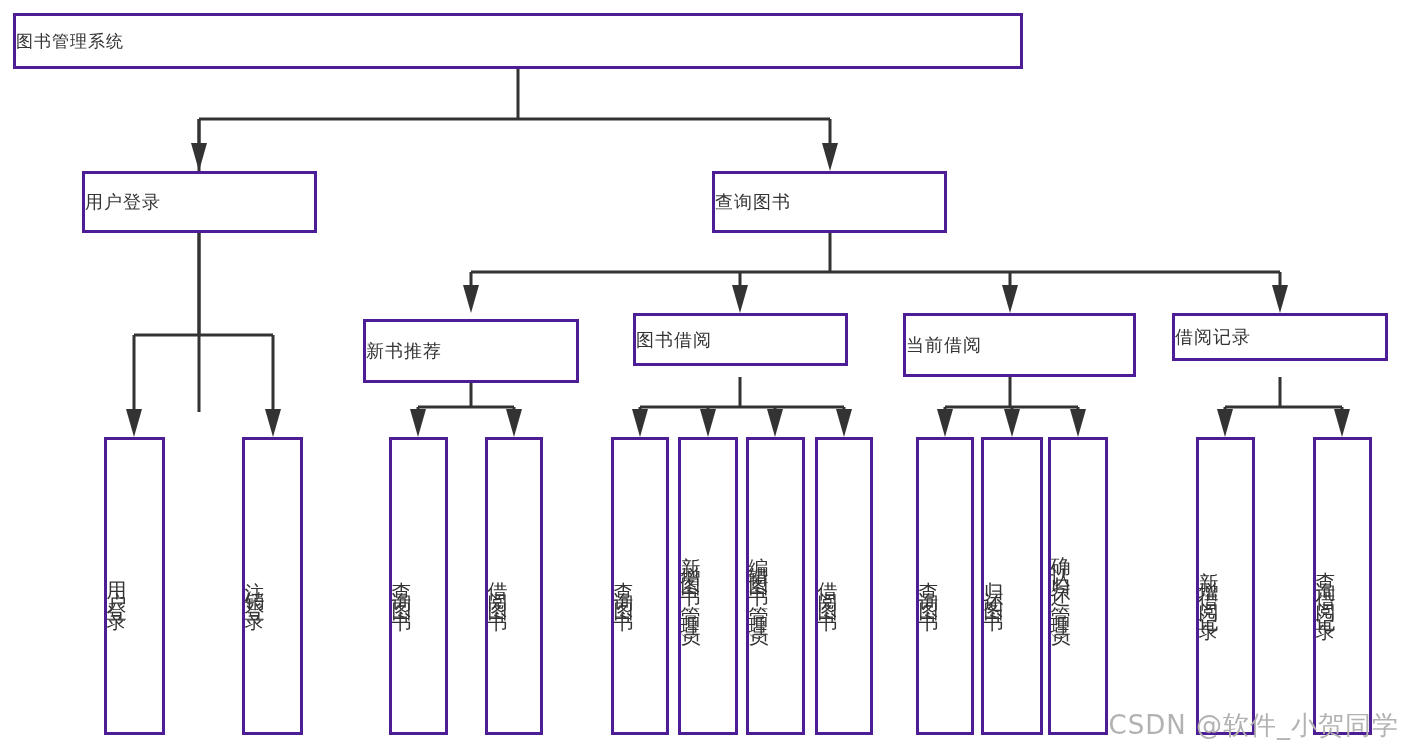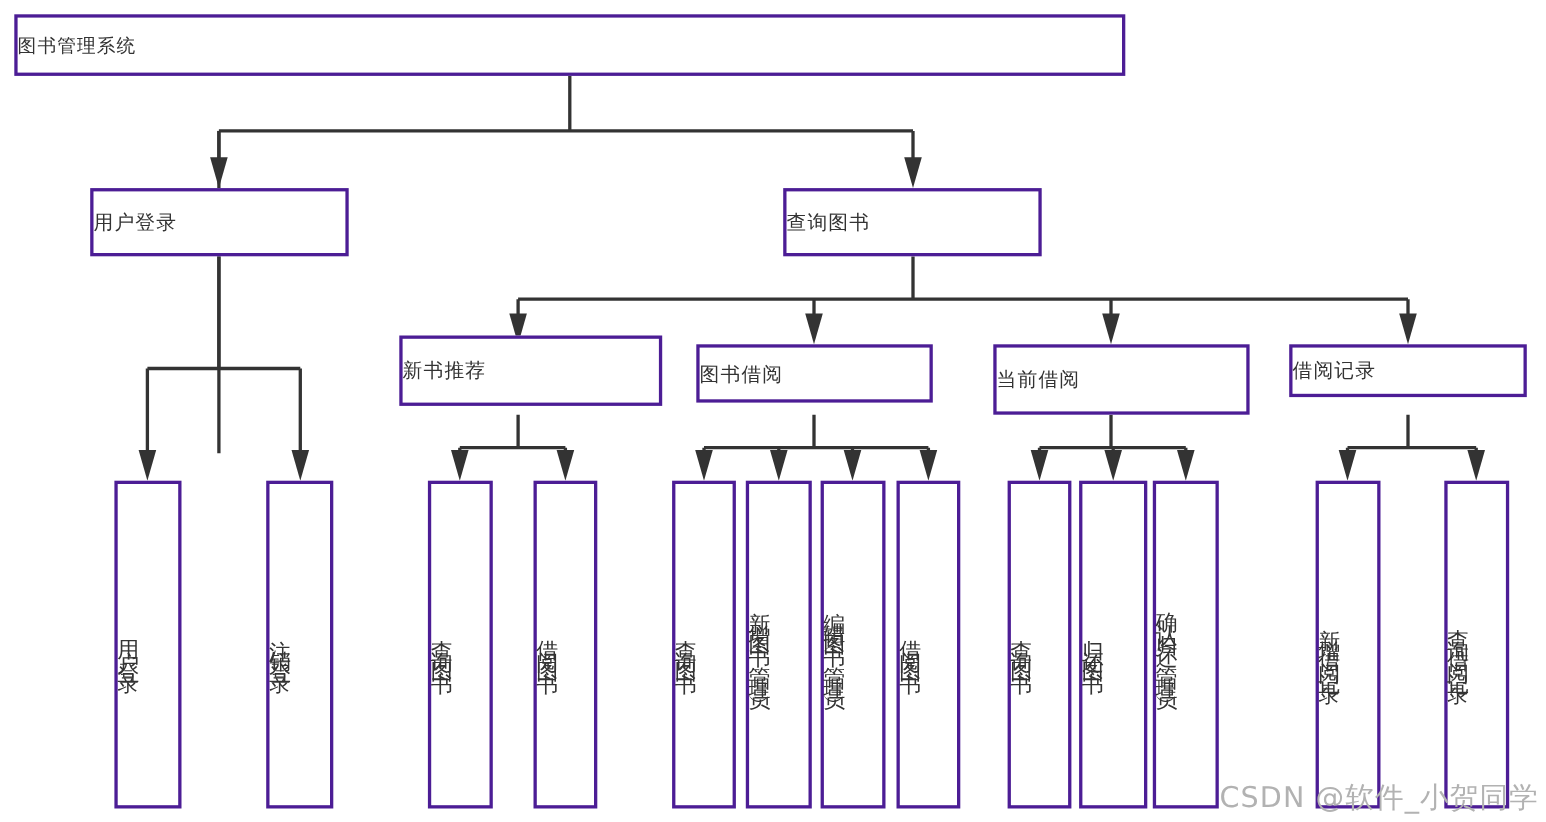--- a/index.html
+++ b/index.html
@@ -110,21 +110,21 @@
     <span class="hlabel">图书管理系统</span>
   </div>
 
   <div class="node" style="left:82px; top:171px; width:235px; height:62px;">
     <span class="hlabel">用户登录</span>
   </div>
   <div class="node" style="left:712px; top:171px; width:235px; height:62px;">
     <span class="hlabel">查询图书</span>
   </div>
 
-  <div class="node" style="left:363px; top:305px; width:239px; height:64px;">
+  <div class="node" style="left:363px; top:319px; width:216px; height:64px;">
     <span class="hlabel">新书推荐</span>
   </div>
   <div class="node" style="left:633px; top:313px; width:215px; height:53px;">
     <span class="hlabel">图书借阅</span>
   </div>
   <div class="node" style="left:903px; top:313px; width:233px; height:64px;">
     <span class="hlabel">当前借阅</span>
   </div>
   <div class="node" style="left:1172px; top:313px; width:216px; height:48px;">
     <span class="hlabel">借阅记录</span>

